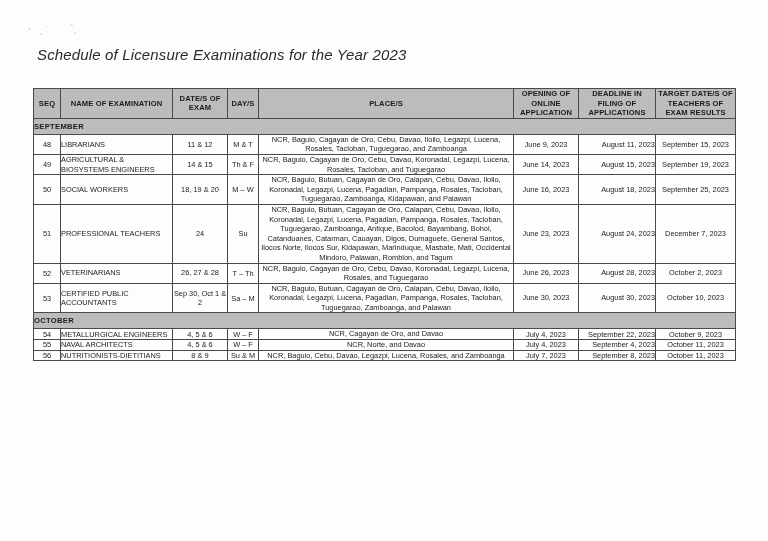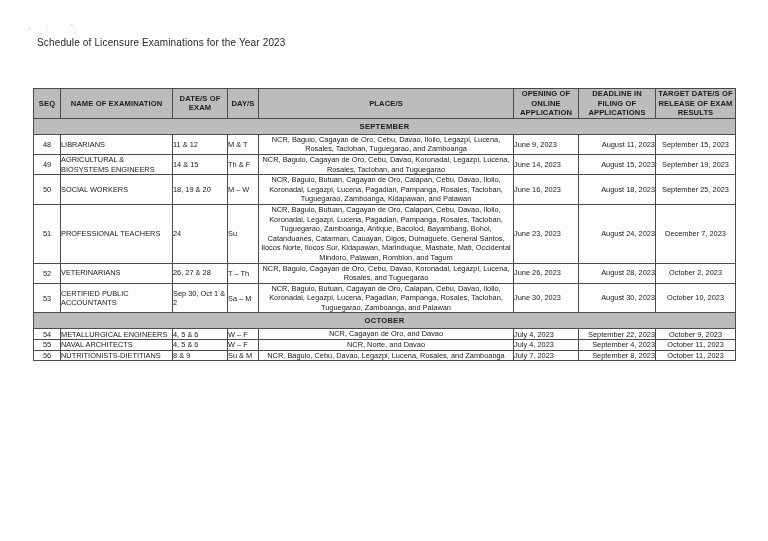--- a/index.html
+++ b/index.html
@@ -26,22 +26,23 @@
   }
   .s1 { left: 28px; top: 28px; width: 3px; height: 2px; transform: rotate(-18deg); }
   .s2 { left: 40px; top: 33px; width: 2px; height: 2px; }
   .s3 { left: 70px; top: 24px; width: 3px; height: 2px; }
   .s4 { left: 74px; top: 32px; width: 2px; height: 2px; }
   .s5 { left: 46px; top: 26px; width: 2px; height: 1px; }
 
   .doc-header {
     position: absolute;
     left: 37px;
-    top: 37px;
-    font-size: 10px;
+    top: 49px;
+    font-style: italic;
+    font-size: 15px;
     line-height: 12.2px;
     color: #2a2a2a;
     letter-spacing: .15px;
   }
   .doc-header .pg b { font-weight: bold; }
 
   .sheet {
     position: absolute;
     left: 33px;
     top: 88px;
@@ -67,34 +68,33 @@
     font-weight: bold;
     font-size: 7.6px;
     line-height: 9.6px;
     text-align: center;
     padding: 3px 2px;
     letter-spacing: .1px;
   }
 
   tr.month-band td {
     background: #bcbcbc;
-    text-align: center;
     font-weight: bold;
     font-size: 7.6px;
     letter-spacing: .3px;
     height: 13px;
-    padding: 1px 12px;
+    padding: 1px 0;
   }
 
   td.c-seq     { text-align: center; padding: 3px 1px; }
   td.c-name    { text-align: left;   padding: 3px 5px; line-height: 9.4px; }
-  td.c-dates   { text-align: left; padding: 3px 2px; line-height: 9.4px; }
-  td.c-days    { text-align: left; padding: 3px 1px; margin-top: 45px; }
+  td.c-dates   { text-align: center; padding: 3px 2px; line-height: 9.4px; }
+  td.c-days    { text-align: center; padding: 3px 1px; margin-top: 45px; }
   td.c-places  { text-align: center;   padding: 3px 5px; line-height: 9.6px; }
-  td.c-open    { padding: 3px 2px; line-height: 9.4px; }
+  td.c-open    { text-align: center; padding: 3px 2px; line-height: 9.4px; }
   td.c-dead    { text-align: right; padding: 3px 2px; line-height: 9.4px; }
   td.c-target  { text-align: center; padding: 3px 2px; line-height: 9.4px; }
 </style>
 </head>
 <body>
 
 <div class="speck s1"></div>
 <div class="speck s2"></div>
 <div class="speck s3"></div>
 <div class="speck s4"></div>
@@ -118,21 +118,21 @@
     </colgroup>
     <thead>
       <tr>
         <th>SEQ</th>
         <th>NAME OF EXAMINATION</th>
         <th>DATE/S OF EXAM</th>
         <th>DAY/S</th>
         <th>PLACE/S</th>
         <th>OPENING OF ONLINE APPLICATION</th>
         <th>DEADLINE IN FILING OF APPLICATIONS</th>
-        <th>TARGET DATE/S OF RELEASE OF EXAM RESULTS</th>
+        <th>TARGET DATE/S OF TEACHERS OF EXAM RESULTS</th>
       </tr>
     </thead>
     <tbody id="sched-body">
         <tr class="month-band">
           <td colspan="8">SEPTEMBER</td>
         </tr>
         <tr>
           <td class="c-seq">48</td>
           <td class="c-name">LIBRARIANS</td>
           <td class="c-dates">11 &amp; 12</td>

